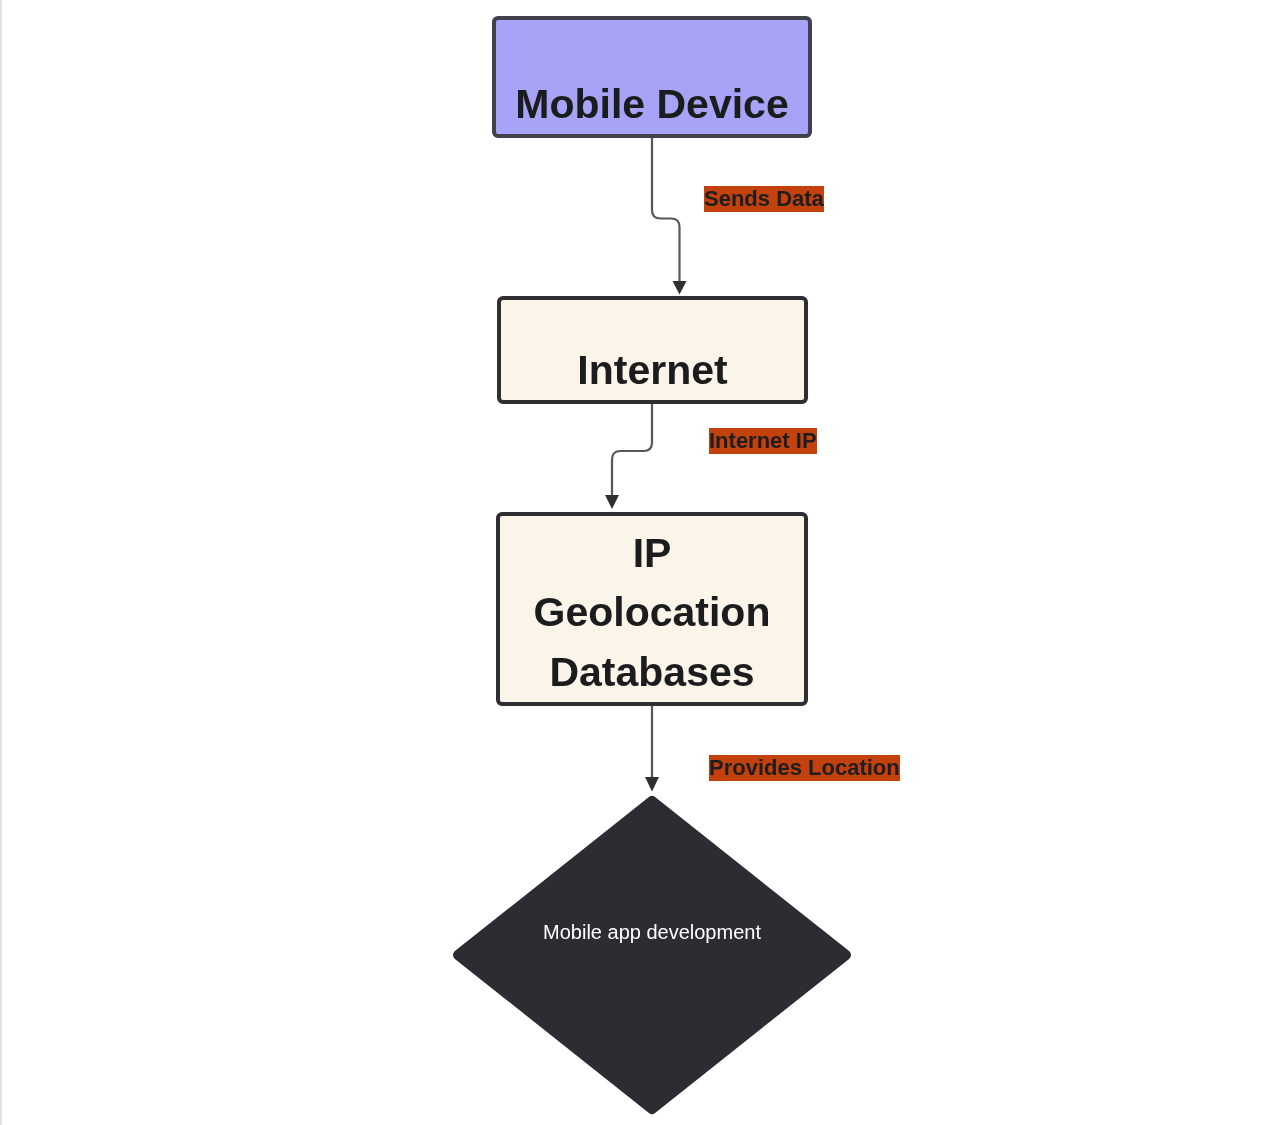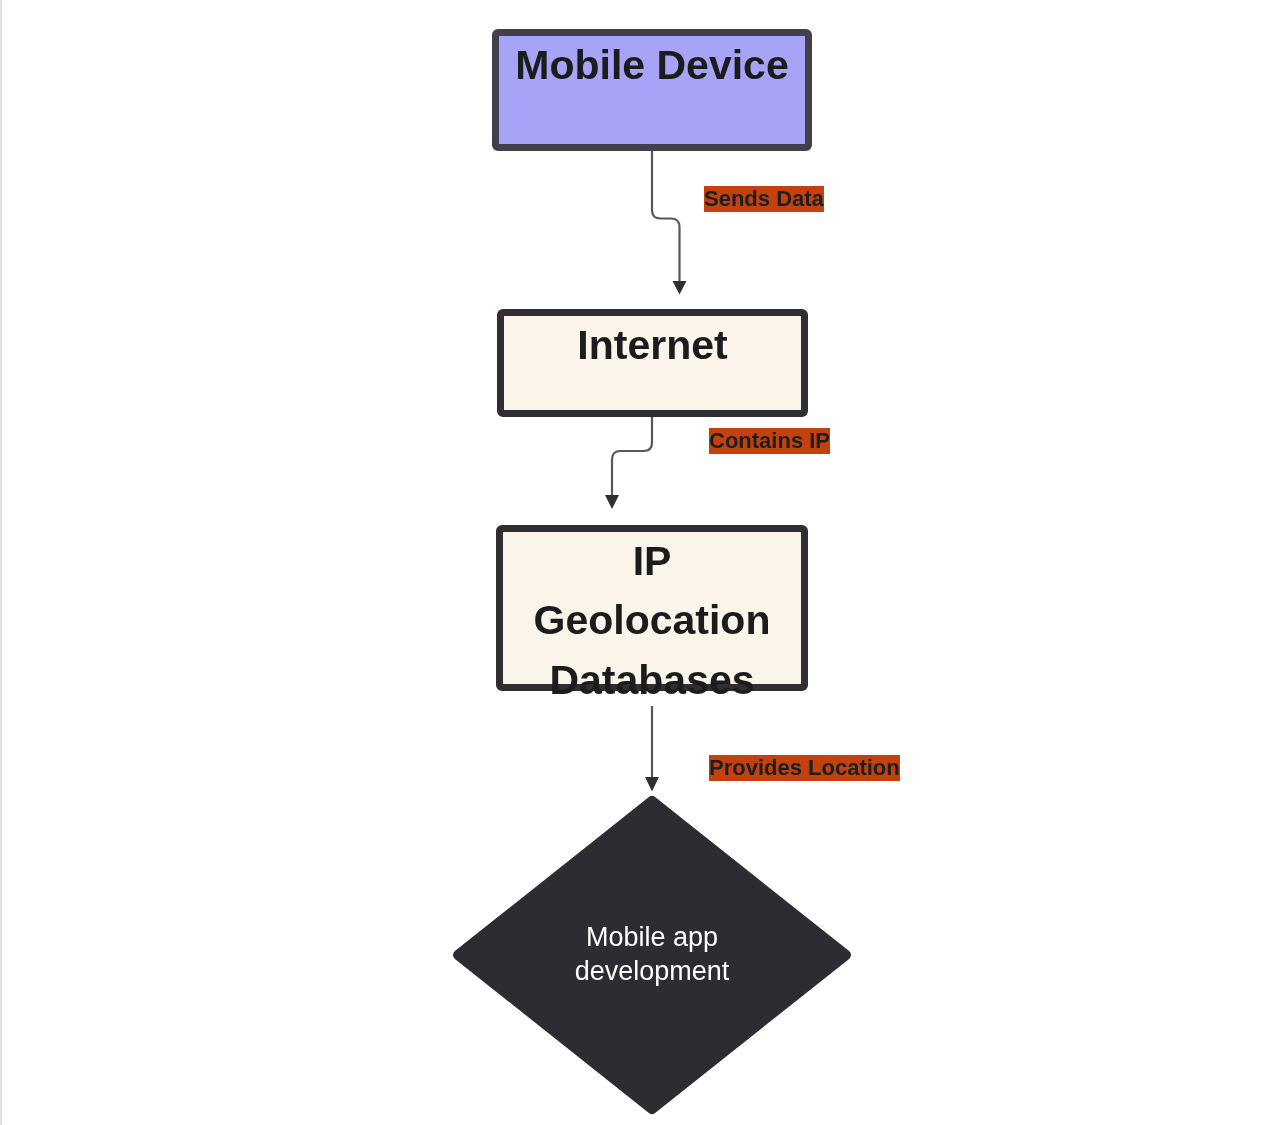--- a/index.html
+++ b/index.html
@@ -25,40 +25,39 @@
   }
   .arrow { fill: #2f3033; stroke: none; }
   .diamond {
     fill: #2b2d33;
     stroke: #2b2d33;
     stroke-width: 10px;
     stroke-linejoin: round;
   }
   .node {
     position: absolute;
-    display: flex; align-items: flex-start; justify-content: center;
+    display: flex; align-items: flex-end; justify-content: center;
     text-align: center;
-    border: 7px solid #0f172a;
+    border: 4px solid #0f172a;
     border-radius: 6px;
     font-weight: 700;
     font-size: 41px;
     line-height: 1.45;
     color: #1b1c1e;
-    margin-top: 13px;
   }
   .node-purple { background: #a7a3f7; border-color: #403f4c; }
   .node-cream  { background: #faf4e9; border-color: #2e2e33; }
   .node-mobile-device { left: 490px; top: 16px;  width: 320px; height: 122px; }
   .node-internet      { left: 495px; top: 296px; width: 311px; height: 108px;  }
-  .node-ip-geo        { left: 494px; top: 512px; width: 312px; height: 166px; padding: 0 18px; }
+  .node-ip-geo        { left: 494px; top: 512px; width: 312px; height: 194px; padding: 0 18px; }
   .diamond-label {
     position: absolute;
     left: 525px; top: 920px; width: 250px;
     text-align: center;
-    font-size: 27px;
+    font-size: 20px;
     font-weight: 400;
     line-height: 1.27;
     color: #ffffff;
   }
   .edge-label {
     position: absolute;
     font-size: 22px;
     font-weight: 700;
     line-height: 26px;
     color: #1e1e20;
@@ -97,17 +96,17 @@
   </div>
 
   <div class="node node-cream node-ip-geo">
     <span>IP Geolocation Databases</span>
   </div>
 
   <div class="diamond-label">Mobile app development</div>
 
   <div class="edge-label edge-label-1">Sends Data</div>
 
-  <div class="edge-label edge-label-2">Contains IP</div>
+  <div class="edge-label edge-label-2">Internet IP</div>
 
   <div class="edge-label edge-label-3">Provides Location</div>
 
 </div>
 
 </body></html>

